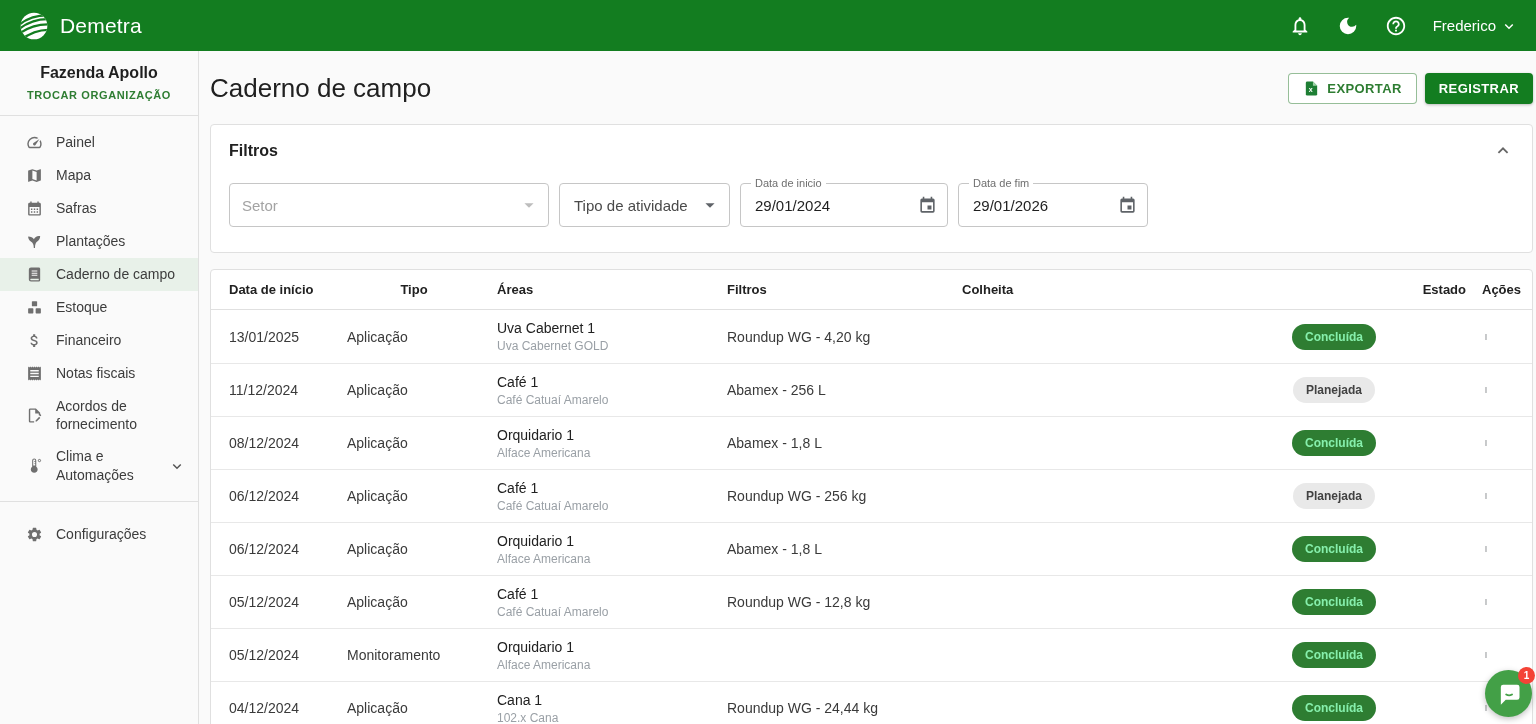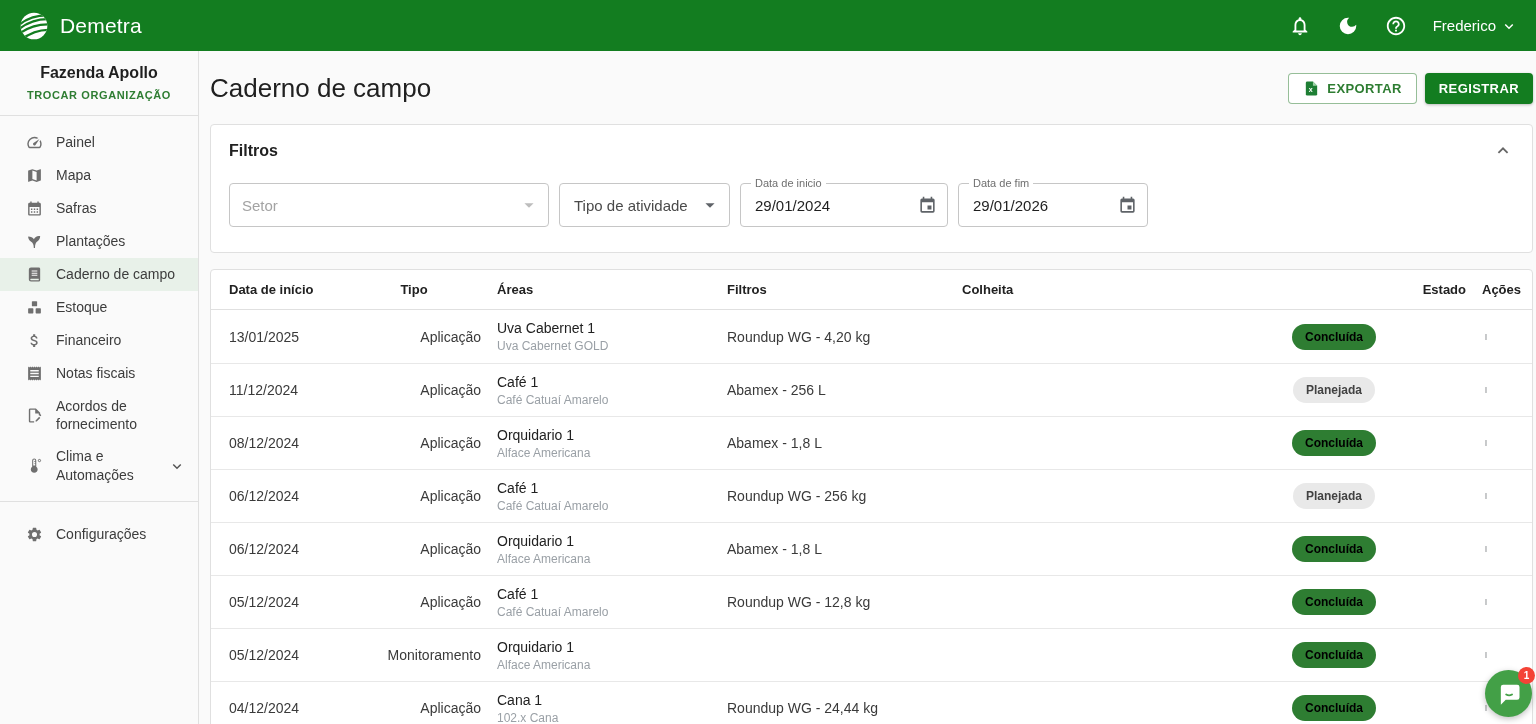--- a/index.html
+++ b/index.html
@@ -84,26 +84,26 @@
   .th,.td{padding-left:16px;}
   .th:first-child,.td:first-child{padding-left:18px;}
   .thead{height:40px;border-bottom:1px solid var(--border);}
   .th{font-size:13px;font-weight:700;color:#212121;}
   .th.c1{text-align:center;}
   .th.c5{text-align:right;}
   .th.c6{text-align:right;padding-right:12px;}
   .trow{height:53px;cursor:pointer;}
   .trow + .trow{border-top:1px solid #e8e8e8;}
   .td{font-size:14px;color:#3a3a3a;}
-  .td.c1{text-align:right;}
+  .td.c1{text-align:left;}
   .area-main{font-size:14px;color:#212121;}
   .area-sub{font-size:12px;color:#9aa0a6;margin-top:3px;}
   .td.c5{text-align:center;}
   .badge{display:inline-block;font-size:12px;font-weight:600;padding:6px 13px;border-radius:14px;}
-  .badge.done{background:var(--success-badge);color:#000000;}
+  .badge.done{background:var(--success-badge);color:#86efac;}
   .badge.planned{background:var(--planned-bg);color:var(--planned-text);}
   .td.c6{display:flex;justify-content:flex-end;padding-right:10px;}
   .kebab{width:18px;height:18px;color:#5f6368;cursor:pointer;display:block;}
   .kebab svg{width:100%;height:100%;}
 
   
   .chat-fab{position:absolute;right:4px;bottom:7px;width:47px;height:47px;border-radius:50%;background:var(--chat-green);display:flex;align-items:center;justify-content:center;cursor:pointer;box-shadow:0 2px 6px rgba(0,0,0,.25);}
   .chat-fab svg.bubble{width:28px;height:28px;display:block;}
   .chat-badge{position:absolute;top:-3px;right:-3px;min-width:17px;height:17px;border-radius:50%;background:var(--notif-red);color:#fff;font-size:10px;font-weight:700;display:flex;align-items:center;justify-content:center;}
 </style>

